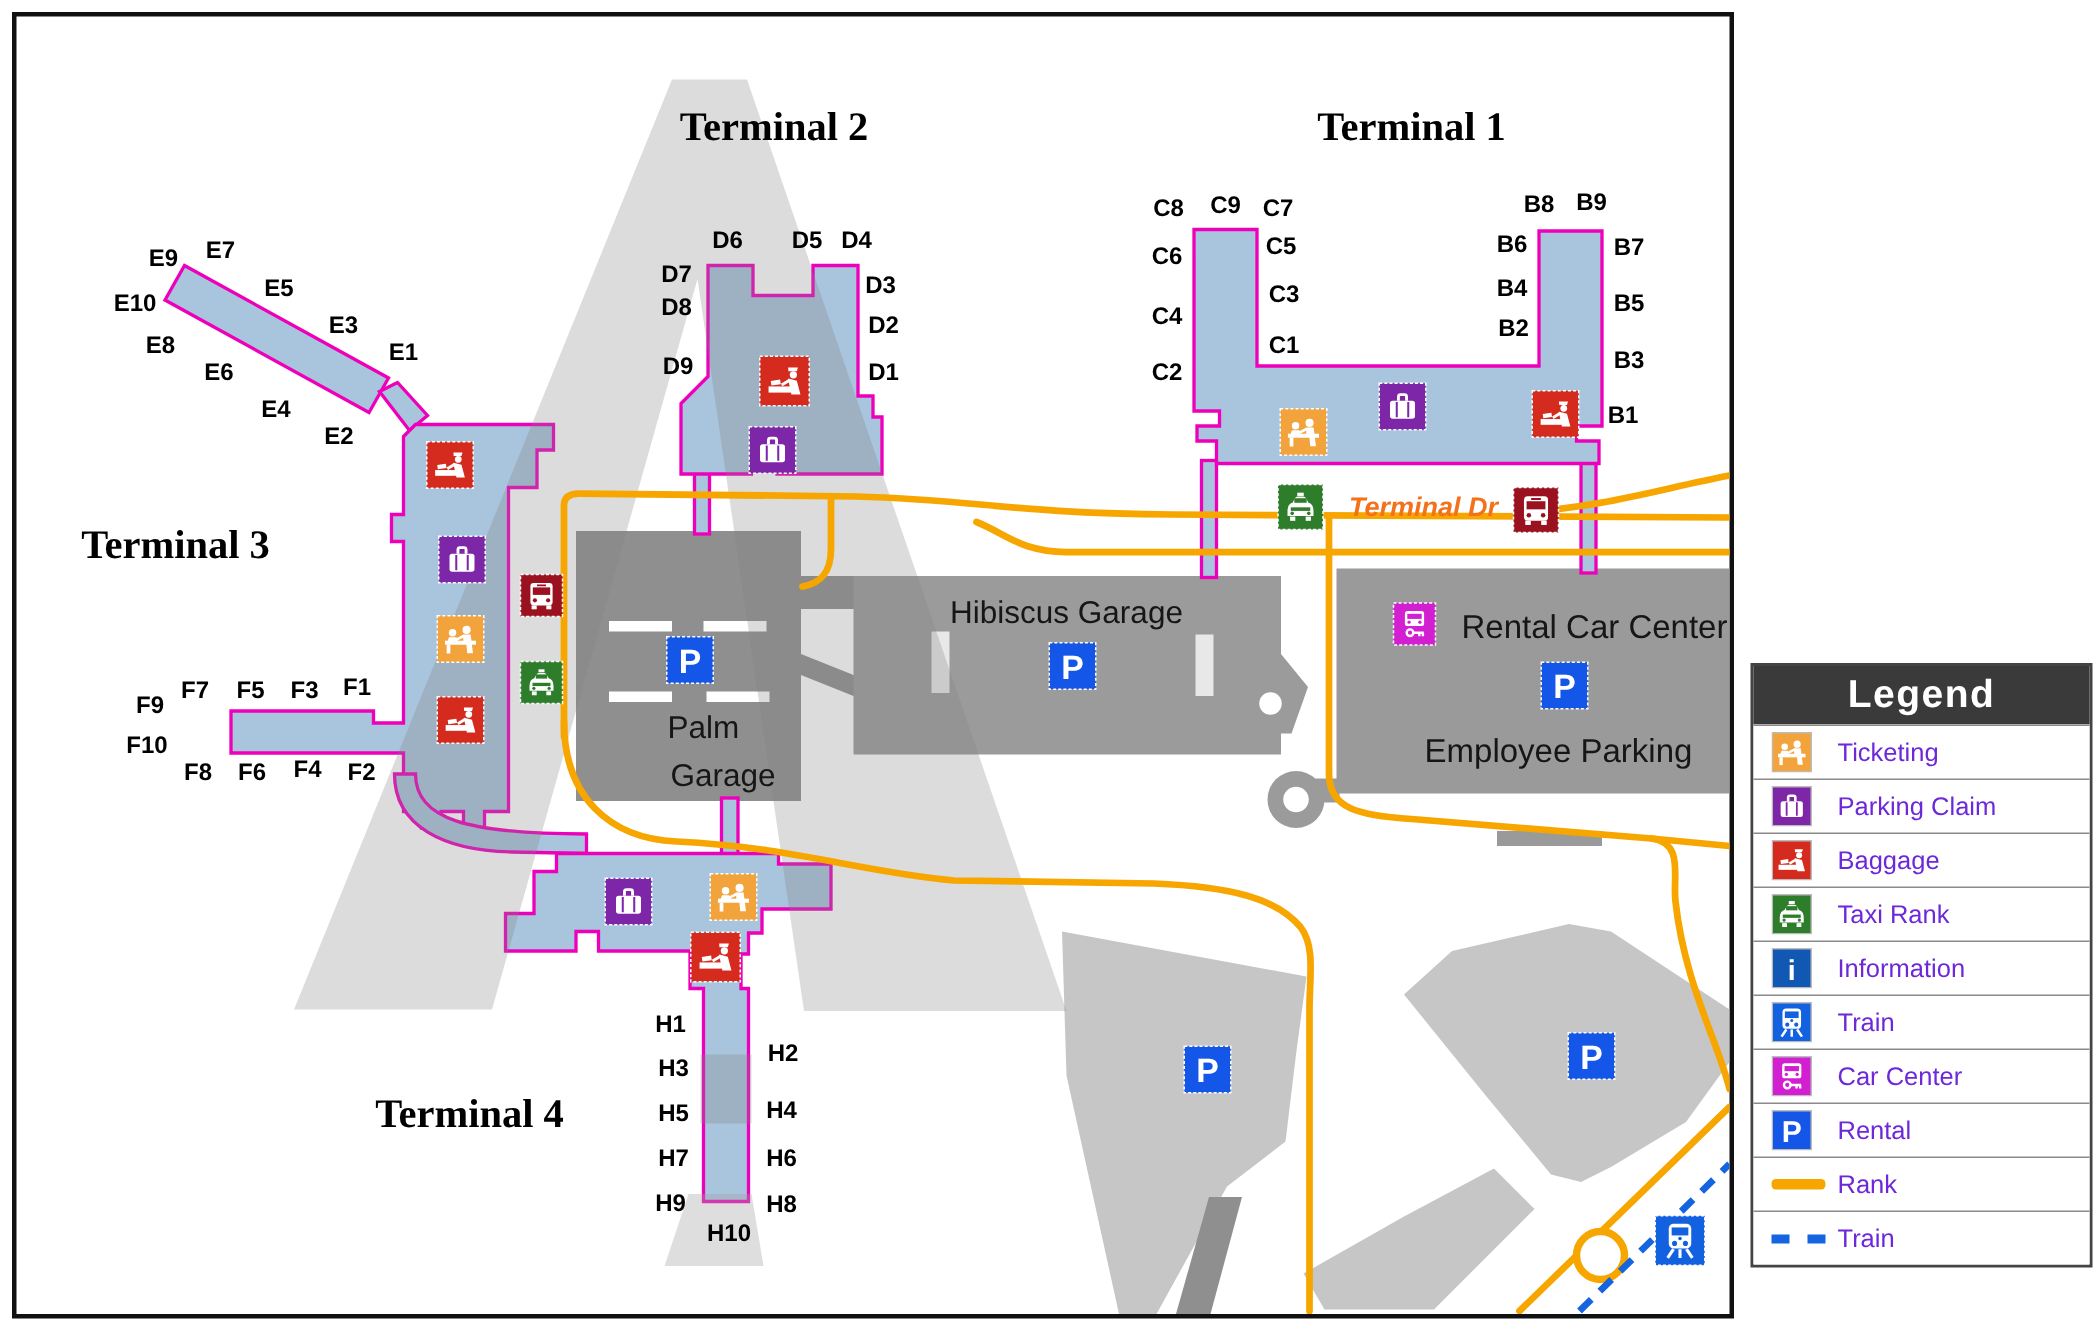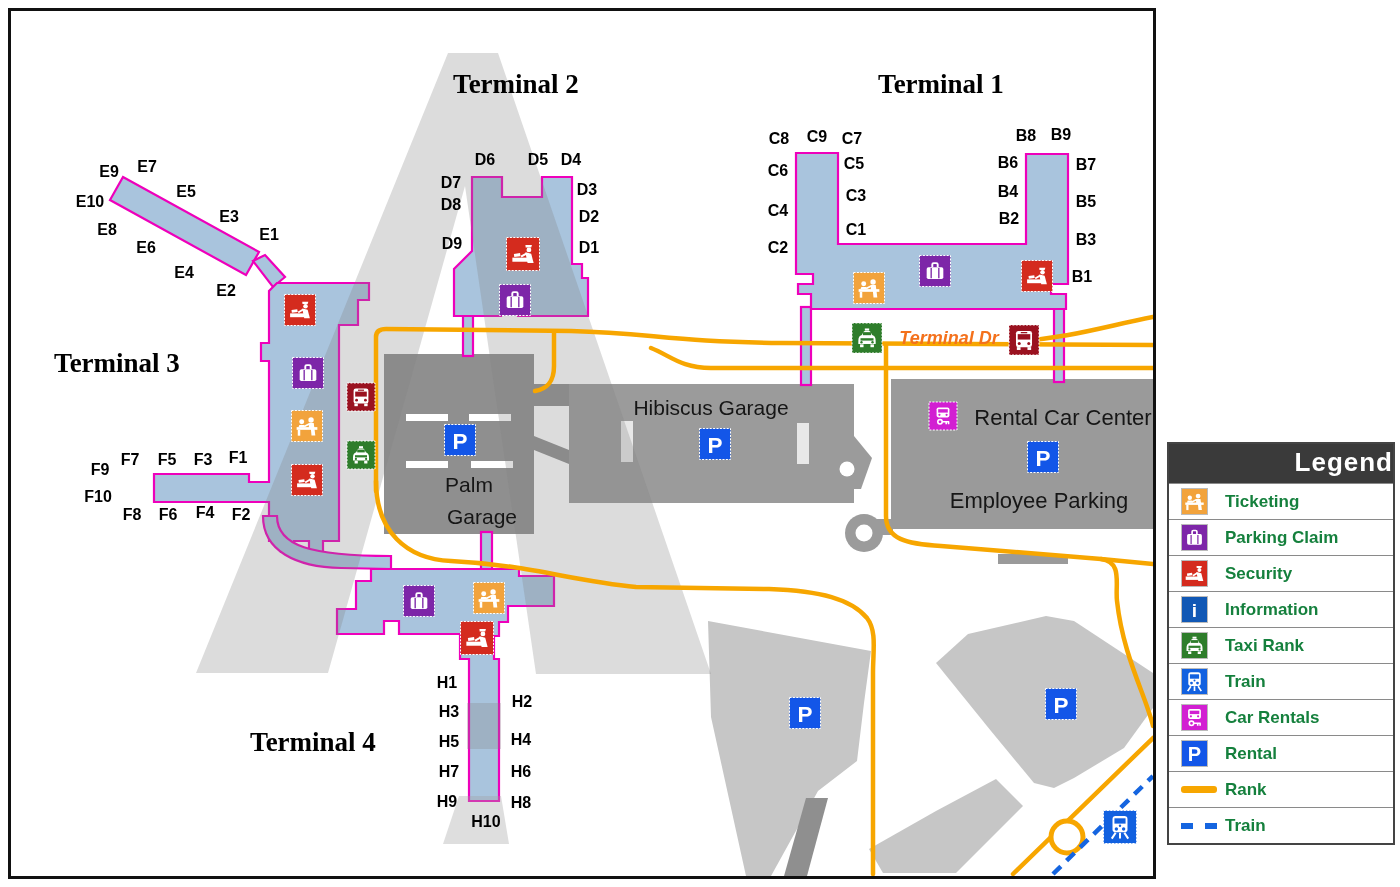--- a/index.html
+++ b/index.html
@@ -4,26 +4,26 @@
 <style>
   html,body{margin:0;padding:0;background:#ffffff;}
   .stage{position:relative;width:1400px;height:887px;background:#ffffff;overflow:hidden;
          font-family:"Liberation Sans", sans-serif;}
   .map-frame{position:absolute;left:8px;top:8px;width:1142px;height:865px;
              border:3px solid #111;background:#ffffff;}
   .map-frame svg{display:block;width:1142px;height:865px;}
 
   .legend{position:absolute;left:1167px;top:442px;width:228px;border:2px solid #444;
           background:#ffffff;box-sizing:border-box;}
-  .legend-header{background:#3a3a3a;color:#fff;text-align:right;font-weight:bold;
+  .legend-header{background:#3a3a3a;color:#fff;text-align:center;font-weight:bold;
                  font-size:26px;padding:3px 0 5px 0;letter-spacing:1px;}
   .legend-row{display:flex;align-items:center;height:35px;border-top:1px solid #8a8a8a;
               background:#fff;padding-left:12px;}
   .legend-row .sw{width:44px;display:flex;align-items:center;justify-content:flex-start;}
-  .legend-row .lbl{font-weight:bold;font-size:17px;color:#15803d;}
+  .legend-row .lbl{font-weight:normal;font-size:17px;color:#6d28d9;}
   .road-swatch{width:36px;height:7px;border-radius:3px;}
   .train-swatch{width:36px;height:0;border-top:6px dashed;}
 
   text{font-family:"Liberation Sans", sans-serif;}
   .gate-label{font-size:16px;font-weight:bold;fill:#000;}
   .terminal-title{font-family:"Liberation Serif", serif;font-size:27px;font-weight:bold;fill:#000;}
   .garage-label{font-size:21px;fill:#161616;}
   .big-label{font-size:22px;fill:#161616;}
   .road-label{font-size:18px;font-weight:bold;font-style:italic;}
 </style>
@@ -360,57 +360,57 @@
           </span>
           <span class="lbl">Parking Claim</span>
         </div>
         <div class="legend-row">
           <span class="sw">
             <svg width="27" height="27">
               <rect x="0.5" y="0.5" width="26" height="26" fill="#D42B1E" stroke="#bbb"></rect>
               <use href="#sym-security" x="1.5" y="1.5" width="24" height="24" color="#D42B1E"></use>
             </svg>
           </span>
-          <span class="lbl">Security</span>
+          <span class="lbl">Baggage</span>
+        </div>
+        <div class="legend-row">
+          <span class="sw">
+            <svg width="27" height="27">
+              <rect x="0.5" y="0.5" width="26" height="26" fill="#2E7D2B" stroke="#bbb"></rect>
+              <use href="#sym-taxi_rank" x="1.5" y="1.5" width="24" height="24" color="#2E7D2B"></use>
+            </svg>
+          </span>
+          <span class="lbl">Taxi Rank</span>
         </div>
         <div class="legend-row">
           <span class="sw">
             <svg width="27" height="27">
               <rect x="0.5" y="0.5" width="26" height="26" fill="#1158B5" stroke="#bbb"></rect>
               <use href="#sym-information" x="1.5" y="1.5" width="24" height="24" color="#1158B5"></use>
             </svg>
           </span>
           <span class="lbl">Information</span>
         </div>
         <div class="legend-row">
           <span class="sw">
             <svg width="27" height="27">
-              <rect x="0.5" y="0.5" width="26" height="26" fill="#2E7D2B" stroke="#bbb"></rect>
-              <use href="#sym-taxi_rank" x="1.5" y="1.5" width="24" height="24" color="#2E7D2B"></use>
-            </svg>
-          </span>
-          <span class="lbl">Taxi Rank</span>
-        </div>
-        <div class="legend-row">
-          <span class="sw">
-            <svg width="27" height="27">
               <rect x="0.5" y="0.5" width="26" height="26" fill="#1261E0" stroke="#bbb"></rect>
               <use href="#sym-train" x="1.5" y="1.5" width="24" height="24" color="#1261E0"></use>
             </svg>
           </span>
           <span class="lbl">Train</span>
         </div>
         <div class="legend-row">
           <span class="sw">
             <svg width="27" height="27">
               <rect x="0.5" y="0.5" width="26" height="26" fill="#D21FD2" stroke="#bbb"></rect>
               <use href="#sym-car_rentals" x="1.5" y="1.5" width="24" height="24" color="#D21FD2"></use>
             </svg>
           </span>
-          <span class="lbl">Car Rentals</span>
+          <span class="lbl">Car Center</span>
         </div>
         <div class="legend-row">
           <span class="sw">
             <svg width="27" height="27">
               <rect x="0.5" y="0.5" width="26" height="26" fill="#1356E8" stroke="#bbb"></rect>
               <use href="#sym-parking" x="1.5" y="1.5" width="24" height="24" color="#1356E8"></use>
             </svg>
           </span>
           <span class="lbl">Rental</span>
         </div>

